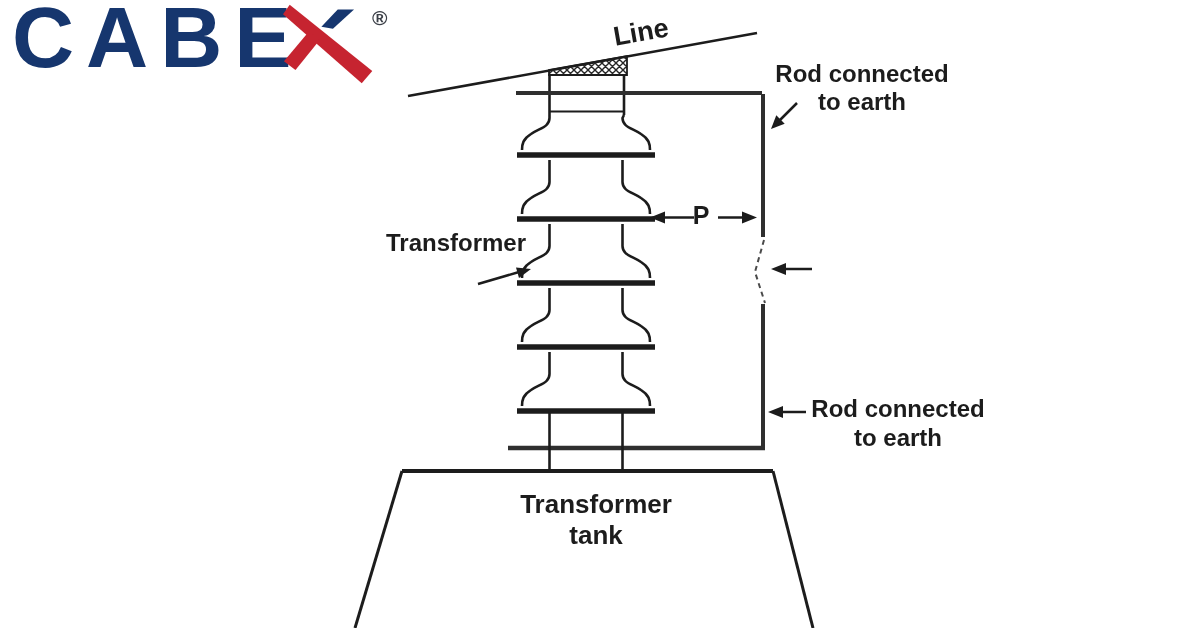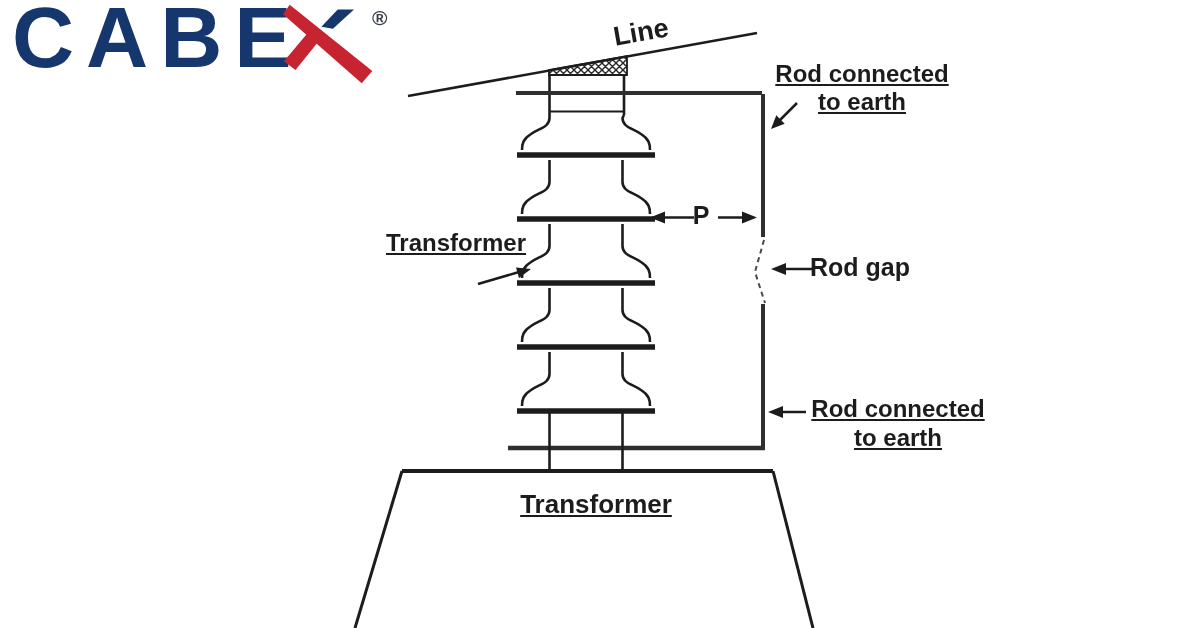--- a/index.html
+++ b/index.html
@@ -40,21 +40,21 @@
   svg .head{fill:var(--ink);stroke:none;}
   svg .cap{fill:url(#hatch);stroke:var(--ink);stroke-width:1.8;}
   svg .tank{stroke:var(--ink);stroke-width:3;fill:none;}
   svg .tanktop{stroke-width:3.8;}
 
   
   .lbl{
     position:absolute;color:var(--ink);font-weight:bold;
     font-family:"Liberation Sans", sans-serif;
   }
-  .lbl span{display:block;text-decoration:underline;}
+  .lbl span{display:block;}
   #lbl-line{left:596px;top:17px;width:90px;text-align:center;font-size:27px;transform:rotate(-10deg);}
   #lbl-rodline{left:762px;top:60px;width:200px;font-size:24px;line-height:28px;text-align:center;}
   #lbl-p{left:686px;top:201px;width:30px;font-size:25px;text-align:center;}
   #lbl-rodgap{left:810px;top:253px;width:130px;font-size:25px;text-align:left;}
   #lbl-bushing{left:386px;top:228px;width:155px;font-size:24px;line-height:29px;text-align:left;}
   #lbl-rodearth{left:798px;top:394px;width:200px;font-size:24px;line-height:29px;text-align:center;}
   #lbl-tank{left:518px;top:489px;width:156px;font-size:26px;line-height:31px;text-align:center;}
 </style>
 </head>
 <body>
@@ -160,28 +160,28 @@
 
   <div class="lbl" id="lbl-line">Line</div>
 
   <div class="lbl" id="lbl-rodline">
     <span>Rod connected</span>
     <span>to earth</span>
   </div>
 
   <div class="lbl" id="lbl-p">P</div>
 
-  <div class="lbl" id="lbl-rodgap">Rod gap</div>
 
   <div class="lbl" id="lbl-bushing">
     <span>Transformer</span>
   </div>
 
   <div class="lbl" id="lbl-rodearth">
     <span>Rod connected</span>
     <span>to earth</span>
   </div>
 
   <div class="lbl" id="lbl-tank">
     <span>Transformer</span>
+    <span>tank</span>
   </div>
 
 </div>
 
 </body></html>

